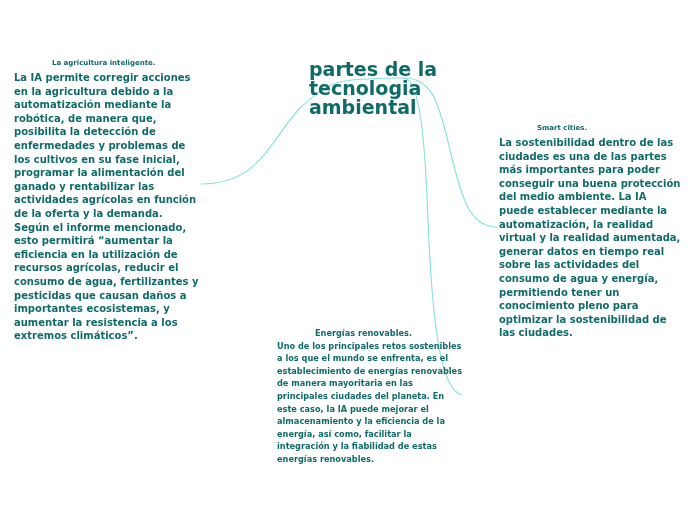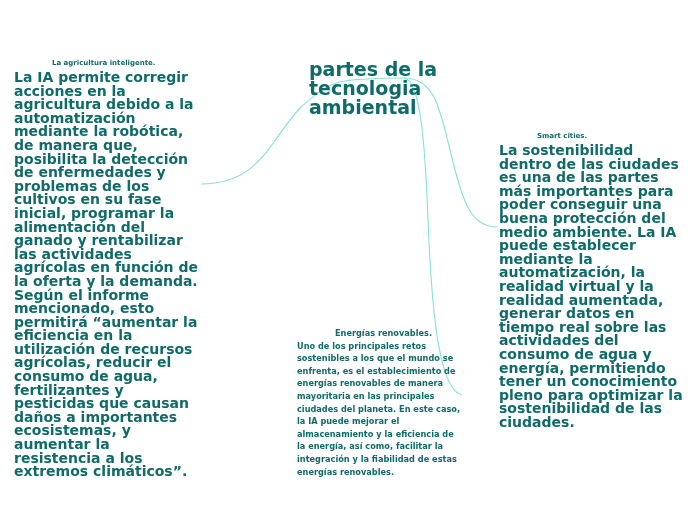--- a/index.html
+++ b/index.html
@@ -45,45 +45,44 @@
     }
     .node .node-title {
       display: block;
       font-size: 7px;
       line-height: 9px;
       margin-bottom: 3px;
       padding-left: 38px;
     }
     .node .node-body {
       display: block;
-      font-size: 14px;
+      font-size: 10px;
       line-height: 13.6px;
       white-space: normal;
     }
     #node-agri {
       left: 14px;
       top: 59px;
       width: 186px;
     }
     #node-smart {
       left: 499px;
-      top: 132px;
+      top: 124px;
       width: 185px;
     }
     #node-energy {
       left: 277px;
       top: 327px;
       width: 186px;
     }
     #node-energy .node-title,
     #node-energy .node-body {
       font-size: 8.2px;
       line-height: 12.6px;
       margin-bottom: 0;
-      margin-left: 20px;
     }
   </style>
 </head>
 <body>
 
 <svg class="connectors" viewBox="0 0 696 520">
   <path d="M404,78 C330,78 330,82 300,108 C270,140 260,184 201,184"></path>
   <path d="M404,78 C435,78 440,110 450,150 C462,200 470,227 497,227"></path>
   <path d="M404,78 C420,80 425,140 428,220 C432,320 440,390 462,395"></path>
 </svg>

